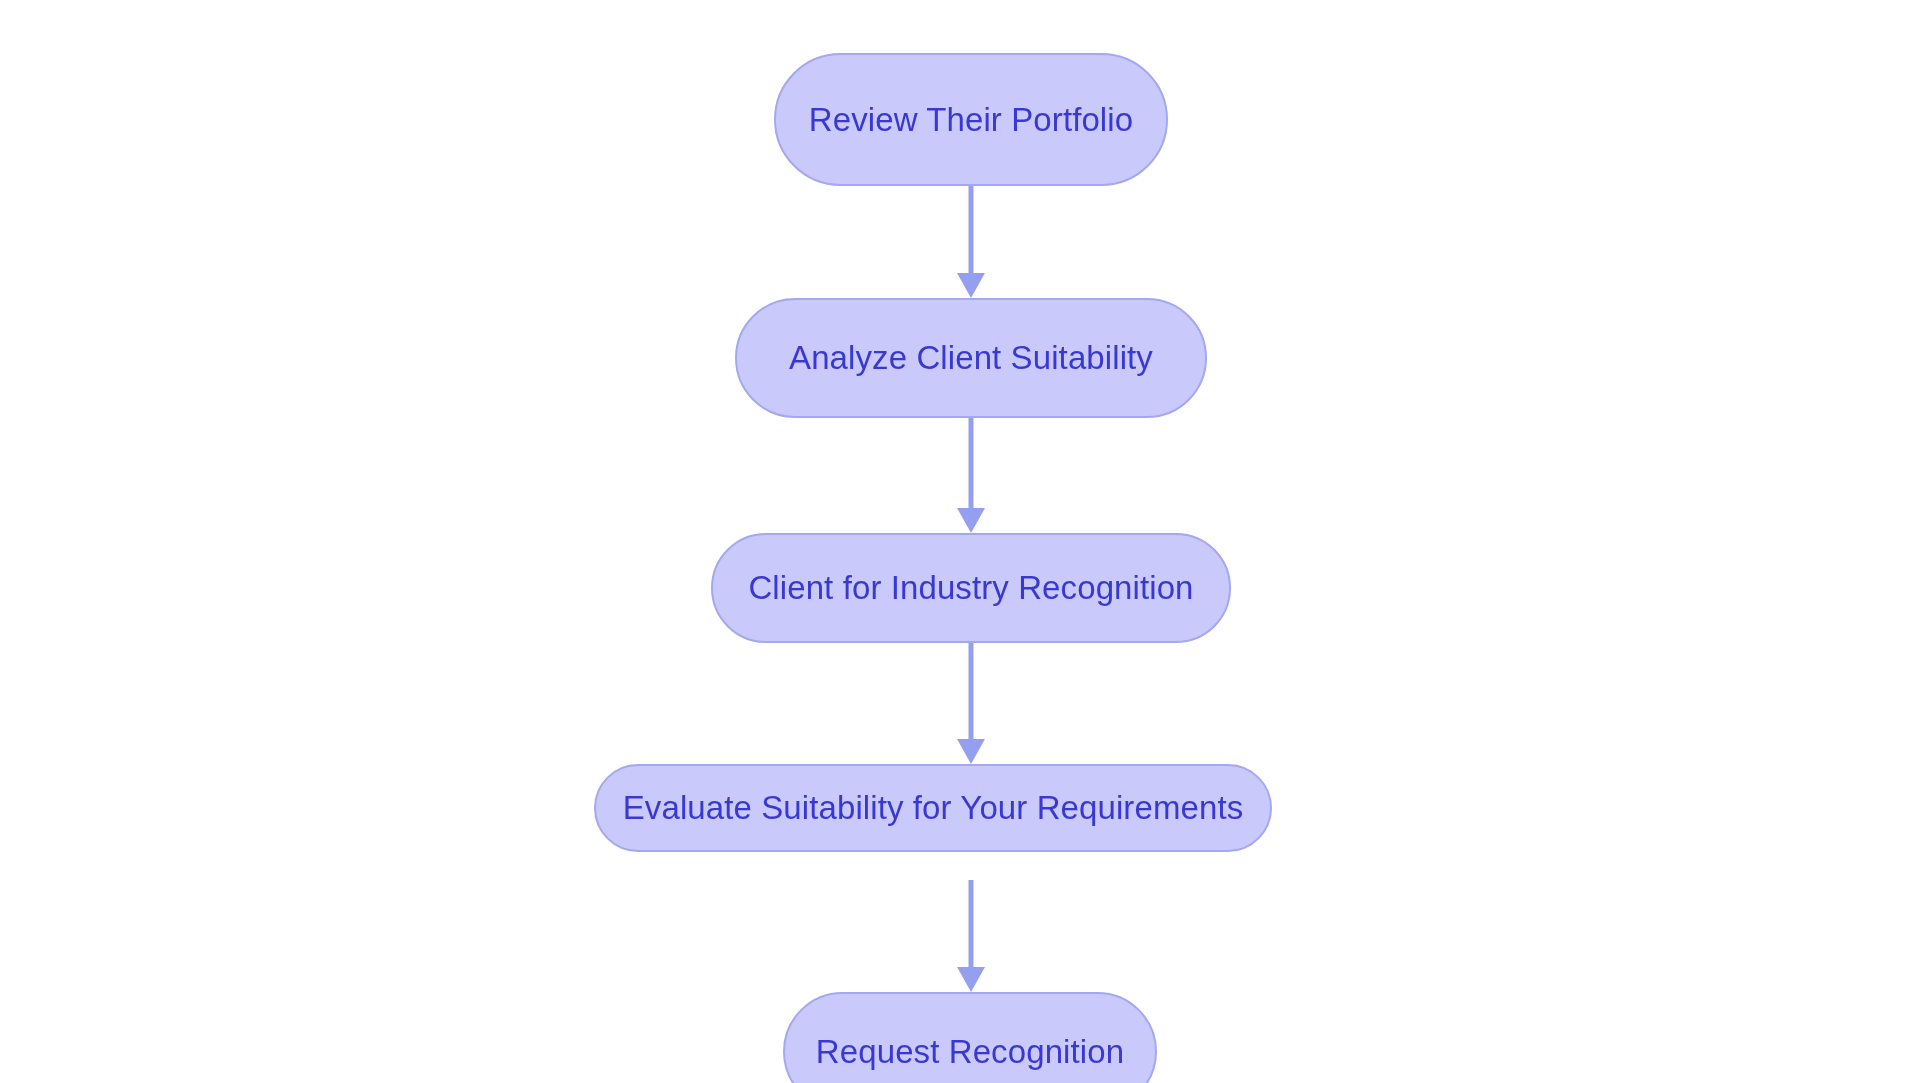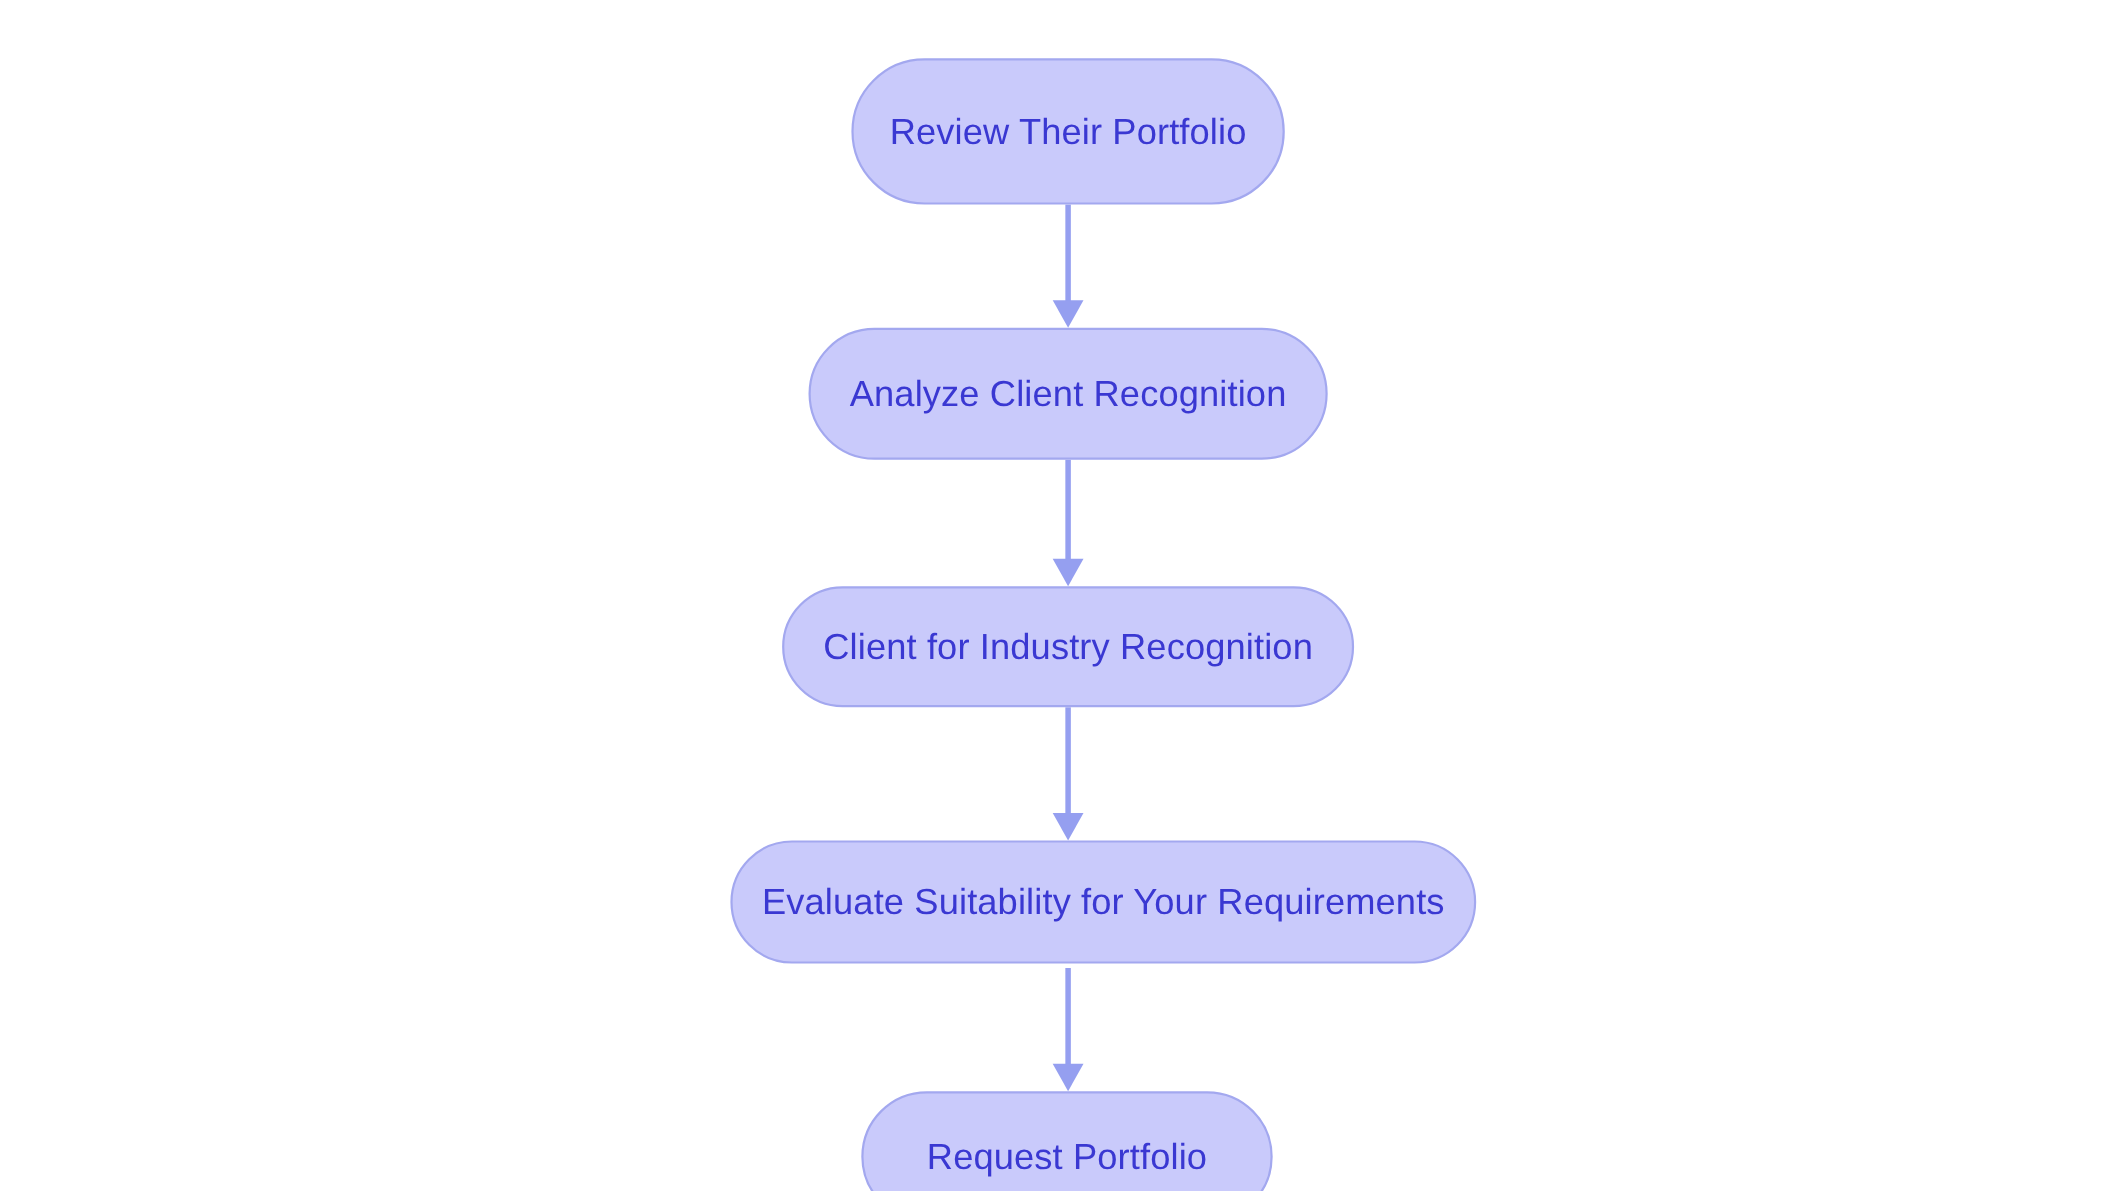--- a/index.html
+++ b/index.html
@@ -109,29 +109,29 @@
     <div class="connector" style="left:971px; top:832px; width:40px; height:112px; transform:translateX(-50%);">
       <div class="conn-line" style="height:88px;"></div>
       <div class="conn-head"></div>
     </div>
 
     <div class="node" style="left:774px; top:5px; width:394px; height:133px;">
       <span class="node-label">Review Their Portfolio</span>
     </div>
 
     <div class="node" style="left:735px; top:250px; width:472px; height:120px;">
-      <span class="node-label">Analyze Client Recognition</span>
+      <span class="node-label">Analyze Client Suitability</span>
     </div>
 
     <div class="node" style="left:711px; top:485px; width:520px; height:110px;">
       <span class="node-label">Client for Industry Recognition</span>
     </div>
 
-    <div class="node" style="left:664px; top:716px; width:678px; height:112px;">
+    <div class="node" style="left:594px; top:716px; width:678px; height:88px;">
       <span class="node-label">Evaluate Suitability for Your Requirements</span>
     </div>
 
     <div class="node" style="left:783px; top:944px; width:374px; height:119px;">
-      <span class="node-label">Request Portfolio</span>
+      <span class="node-label">Request Recognition</span>
     </div>
 
   </div>
 </div>
 
 </body></html>

